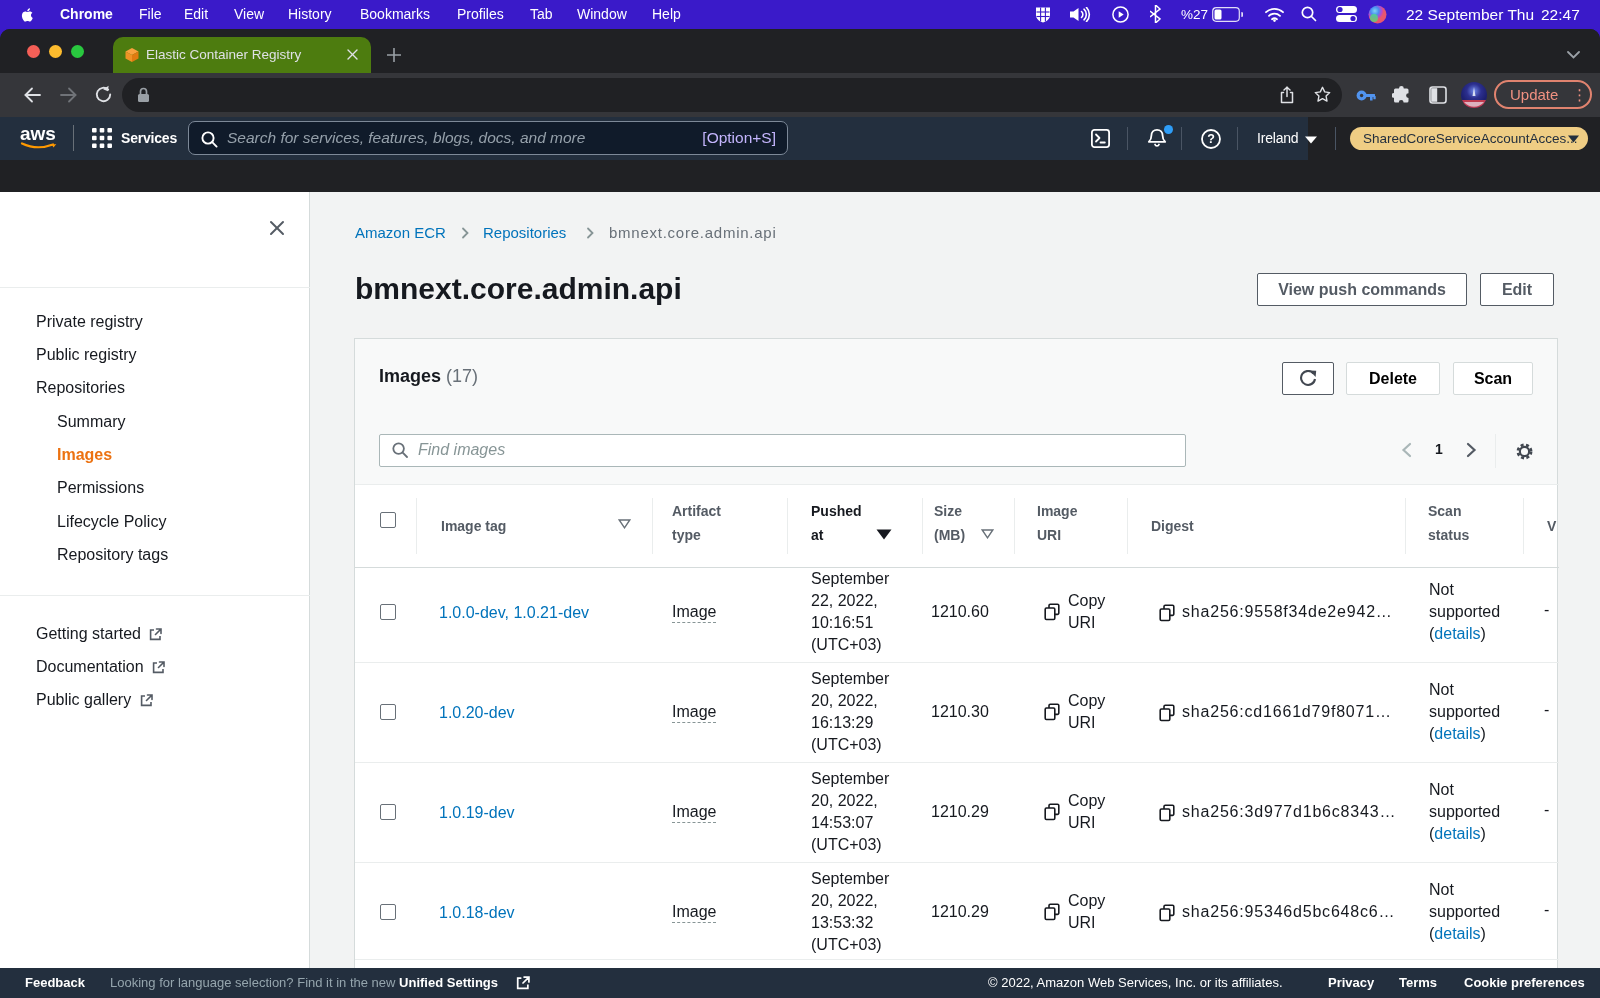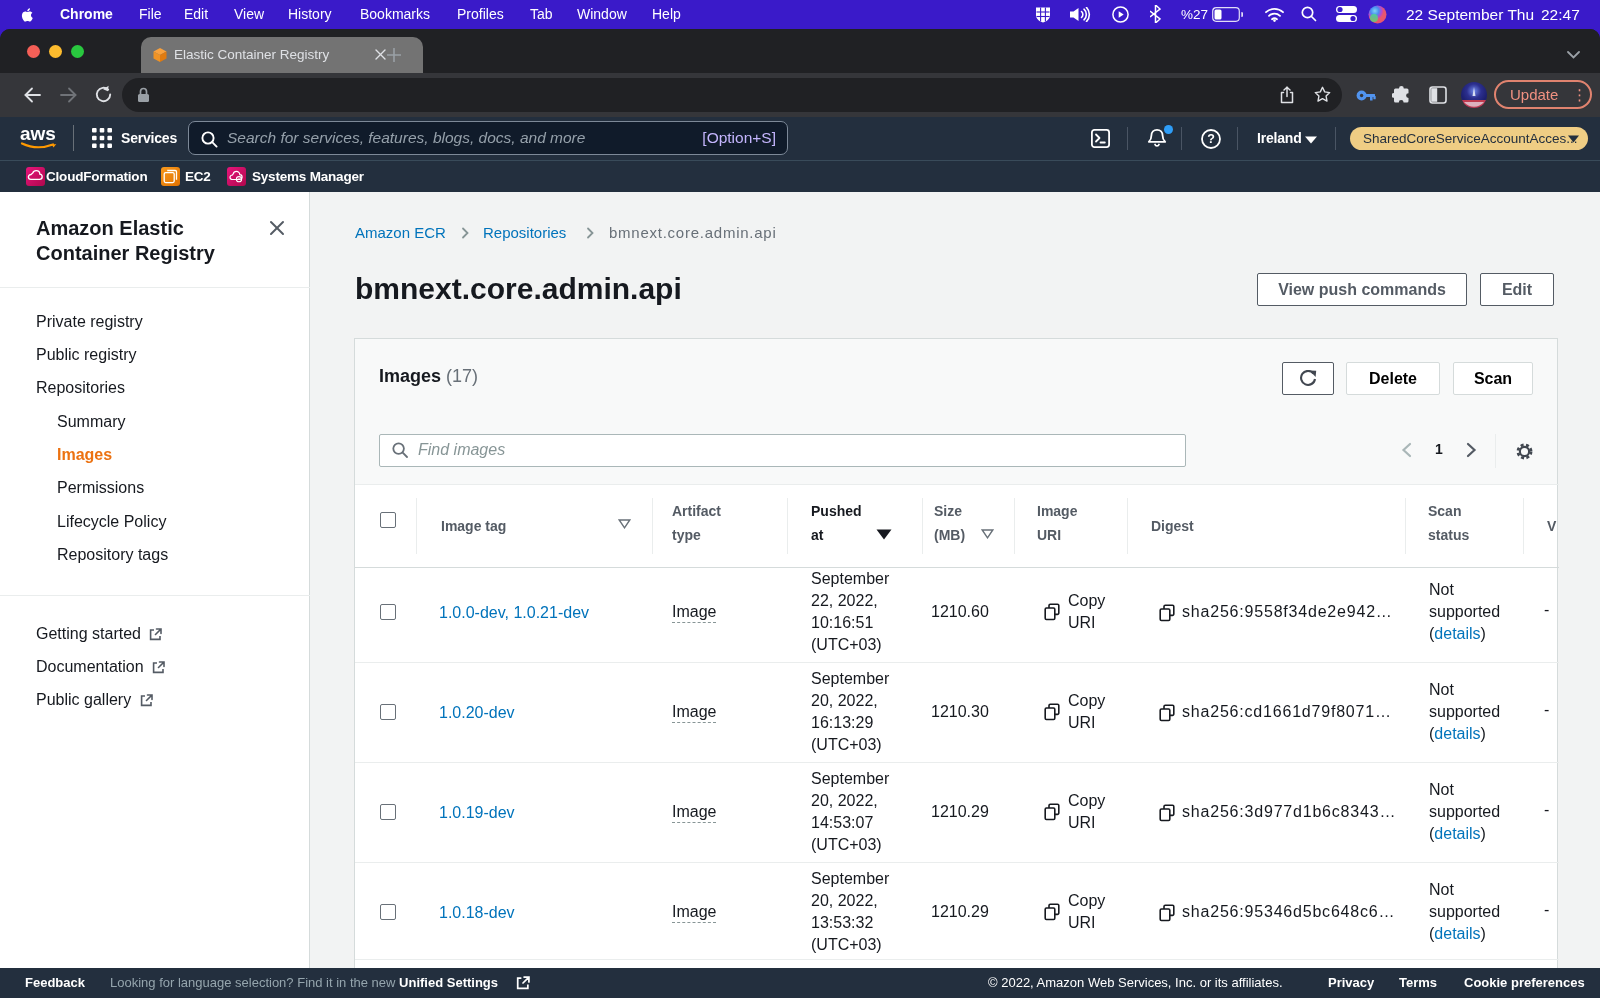--- a/index.html
+++ b/index.html
@@ -8,30 +8,30 @@
 .abs { position:absolute; }
 #root { position:relative; width:1600px; height:998px; background:#3a1ac9;padding-left:28px; }
 
 
 #menubar { left:0; top:0; width:1600px; height:29px; background:#3a1ac9; color:#fff; }
 #menubar .mitem { position:absolute; top:0; height:29px; line-height:29px; font-size:14px; color:#fff; }
 
 #window { left:0; top:29px; width:1600px; height:969px; background:#202124; border-radius:10px 10px 0 0; overflow:hidden; }
 #tabstrip { left:0; top:0; width:1600px; height:44px; background:#202124; }
 .tl { position:absolute; top:45.5px; width:13px; height:13px; border-radius:50%; }
-#tab { left:113px; top:8px; width:282px; height:36px; background:#737373; border-radius:10px 10px 0 0;margin-left:28px; }
+#tab { left:113px; top:8px; width:258px; height:36px; background:#4d7c0f; border-radius:10px 10px 0 0; }
 #tab .title { position:absolute; left:33px; top:0; height:36px; line-height:36px; font-size:13.5px; color:#dfe1e5; white-space:nowrap; }
 #toolbar { left:0; top:44px; width:1600px; height:44px; background:#35363a; }
 #omnibox { left:122px; top:5px; width:1220px; height:34px; background:#202124; border-radius:17px; }
 #urltext { left:36px; top:0; height:34px; line-height:34px; font-size:16.5px; color:#e8eaed; white-space:nowrap; }
 #urltext .path { color:#9aa0a6; }
 #updatepill { left:1494px; top:7px; width:98px; height:29px; border:2px solid #e0836f; border-radius:15px; color:#f09181; font-size:15px; }
 
 
-#awsnav { left:0; top:88px; width:1600px; height:43px; background:#232f3e; }
+#awsnav { left:0; top:88px; width:1308px; height:43px; background:#232f3e; }
 #awssearch { left:188px; top:4px; width:600px; height:34px; background:#101b2a; border:1px solid #7d8998; border-radius:7px; }
 #favbar { left:0; top:131px; width:1600px; height:32px; background:#232f3e; border-top:1px solid #394b5a; }
 .favlabel { position:absolute; top:0; height:31px; line-height:31px; color:#fff; font-size:13.5px; font-weight:bold; letter-spacing:-0.2px; }
 .favicon { position:absolute; top:6px; width:19px; height:19px; border-radius:3px; }
 
 
 #pagebody { left:0; top:163px; width:1600px; height:776px; background:#f2f3f3; }
 #sidebar { left:0; top:0; width:310px; height:776px; background:#fff; border-right:1px solid #d5dbdb; }
 #sidebar .nav { position:absolute; left:36px; font-size:16px; color:#16191f; white-space:nowrap; }
 #sidebar .nav.sub { left:57px; }
@@ -271,52 +271,34 @@
           <path d="M10 1.8c3.3 0 5.6 2.5 5.6 5.8 0 4.1 1.7 5.4 2.6 6.2H1.8c.9-.8 2.6-2.1 2.6-6.2 0-3.3 2.3-5.8 5.6-5.8z" fill="none" stroke="#fff" stroke-width="1.8" stroke-linejoin="round"></path>
           <path d="M8 16.5a2.1 2.1 0 0 0 4 0" fill="none" stroke="#fff" stroke-width="1.8" stroke-linecap="round"></path>
         </svg>
       <div class="abs" style="left:1164px;top:8px;width:9px;height:9px;border-radius:50%;background:#2e9df7"></div>
       <div class="abs" style="left:1181px;top:10px;width:1px;height:23px;background:#4a5564"></div>
       <svg class="abs" style="left:1201px;top:12px" width="20" height="20" viewBox="0 0 20 20">
           <circle cx="10" cy="10" r="9" fill="none" stroke="#fff" stroke-width="1.8"></circle>
           <text x="10" y="14.2" text-anchor="middle" font-family="Liberation Sans, sans-serif" font-size="12.5" font-weight="bold" fill="#fff">?</text>
         </svg>
       <div class="abs" style="left:1237px;top:10px;width:1px;height:23px;background:#4a5564"></div>
-      <span class="abs" style="left:1257px;top:0;height:43px;line-height:43px;color:#fff;font-size:14px;font-weight:bold;letter-spacing:-0.2px">Ireland</span>
+      <span class="abs" style="left:1257px;top:0;height:43px;line-height:43px;color:#fff;font-size:14px;font-weight:normal;letter-spacing:-0.2px">Ireland</span>
       <svg class="abs" style="left:1305px;top:19px" width="12" height="8" viewBox="0 0 12 8">
           <polygon points="0,0.5 12,0.5 6,7.5" fill="#fff"></polygon>
         </svg>
       <div class="abs" style="left:1335px;top:10px;width:1px;height:23px;background:#4a5564"></div>
       <div class="abs" style="left:1350px;top:10px;width:238px;height:23px;background:#efcd84;border-radius:12px">
         <span class="abs" style="left:13px;top:0;height:23px;line-height:23px;font-size:13.5px;color:#232f3e">SharedCoreServiceAccountAcces...</span>
         <svg class="abs" style="left:218px;top:8px" width="11" height="8" viewBox="0 0 11 8">
             <polygon points="0,0.5 11,0.5 5.5,7.5" fill="#232f3e"></polygon>
           </svg>
       </div>
     </div>
-    <div id="favbar" class="abs">
-      <div class="favicon" style="left:26px;background:linear-gradient(135deg,#e7157b,#b0084d)"><svg width="19" height="19" viewBox="0 0 19 19">
-            <path d="M5 7.5c-1.5 0-2.6 1-2.6 2.4 0 1.3 1 2.3 2.4 2.4h8.6c1.6 0 2.8-1.1 2.8-2.6 0-1.4-1-2.4-2.4-2.6 0-2-1.6-3.5-3.6-3.5-1.6 0-3 1-3.4 2.4z" fill="none" stroke="#fff" stroke-width="1.3"></path>
-          </svg></div>
-      <span class="favlabel" style="left:46px">CloudFormation</span>
-      <div class="favicon" style="left:161px;background:linear-gradient(135deg,#f8991d,#e17100)"><svg width="19" height="19" viewBox="0 0 19 19">
-            <rect x="3.2" y="5.6" width="10" height="10" rx="1.5" fill="none" stroke="#fff" stroke-width="1.3"></rect>
-            <path d="M6.2 3.5h8a1.3 1.3 0 0 1 1.3 1.3v8" fill="none" stroke="#fff" stroke-width="1.3"></path>
-          </svg></div>
-      <span class="favlabel" style="left:185px">EC2</span>
-      <div class="favicon" style="left:227px;background:linear-gradient(135deg,#e7157b,#b0084d)"><svg width="19" height="19" viewBox="0 0 19 19">
-            <path d="M5.5 8c-1.4 0-2.5 1-2.5 2.3 0 1.2 1 2.2 2.3 2.2h7.2c1.5 0 2.6-1 2.6-2.4 0-1.3-1-2.3-2.3-2.4 0-1.9-1.5-3.3-3.4-3.3-1.5 0-2.8 1-3.2 2.3z" fill="none" stroke="#fff" stroke-width="1.2"></path>
-            <circle cx="12" cy="12.2" r="2.6" fill="none" stroke="#fff" stroke-width="1.1"></circle>
-            <circle cx="12" cy="12.2" r="0.9" fill="#fff"></circle>
-          </svg></div>
-      <span class="favlabel" style="left:252px">Systems Manager</span>
-    </div>
     <div id="pagebody" class="abs">
       <div id="sidebar" class="abs">
-        <div class="abs" style="left:36px;top:24px;width:230px;font-size:20px;font-weight:bold;line-height:25px;color:#16191f">Amazon Elastic Container&nbsp;Registry</div>
         <svg class="abs" style="left:269px;top:28px" width="16" height="16" viewBox="0 0 16 16">
             <g stroke="#545b64" stroke-width="2" stroke-linecap="round">
               <line x1="2" y1="2" x2="14" y2="14"></line>
               <line x1="14" y1="2" x2="2" y2="14"></line>
             </g>
           </svg>
         <div class="abs" style="left:0;top:95px;width:310px;height:1px;background:#eaeded"></div>
         <div class="nav" style="top:121px">Private registry</div>
         <div class="nav" style="top:154px">Public registry</div>
         <div class="nav" style="top:187px">Repositories</div>

